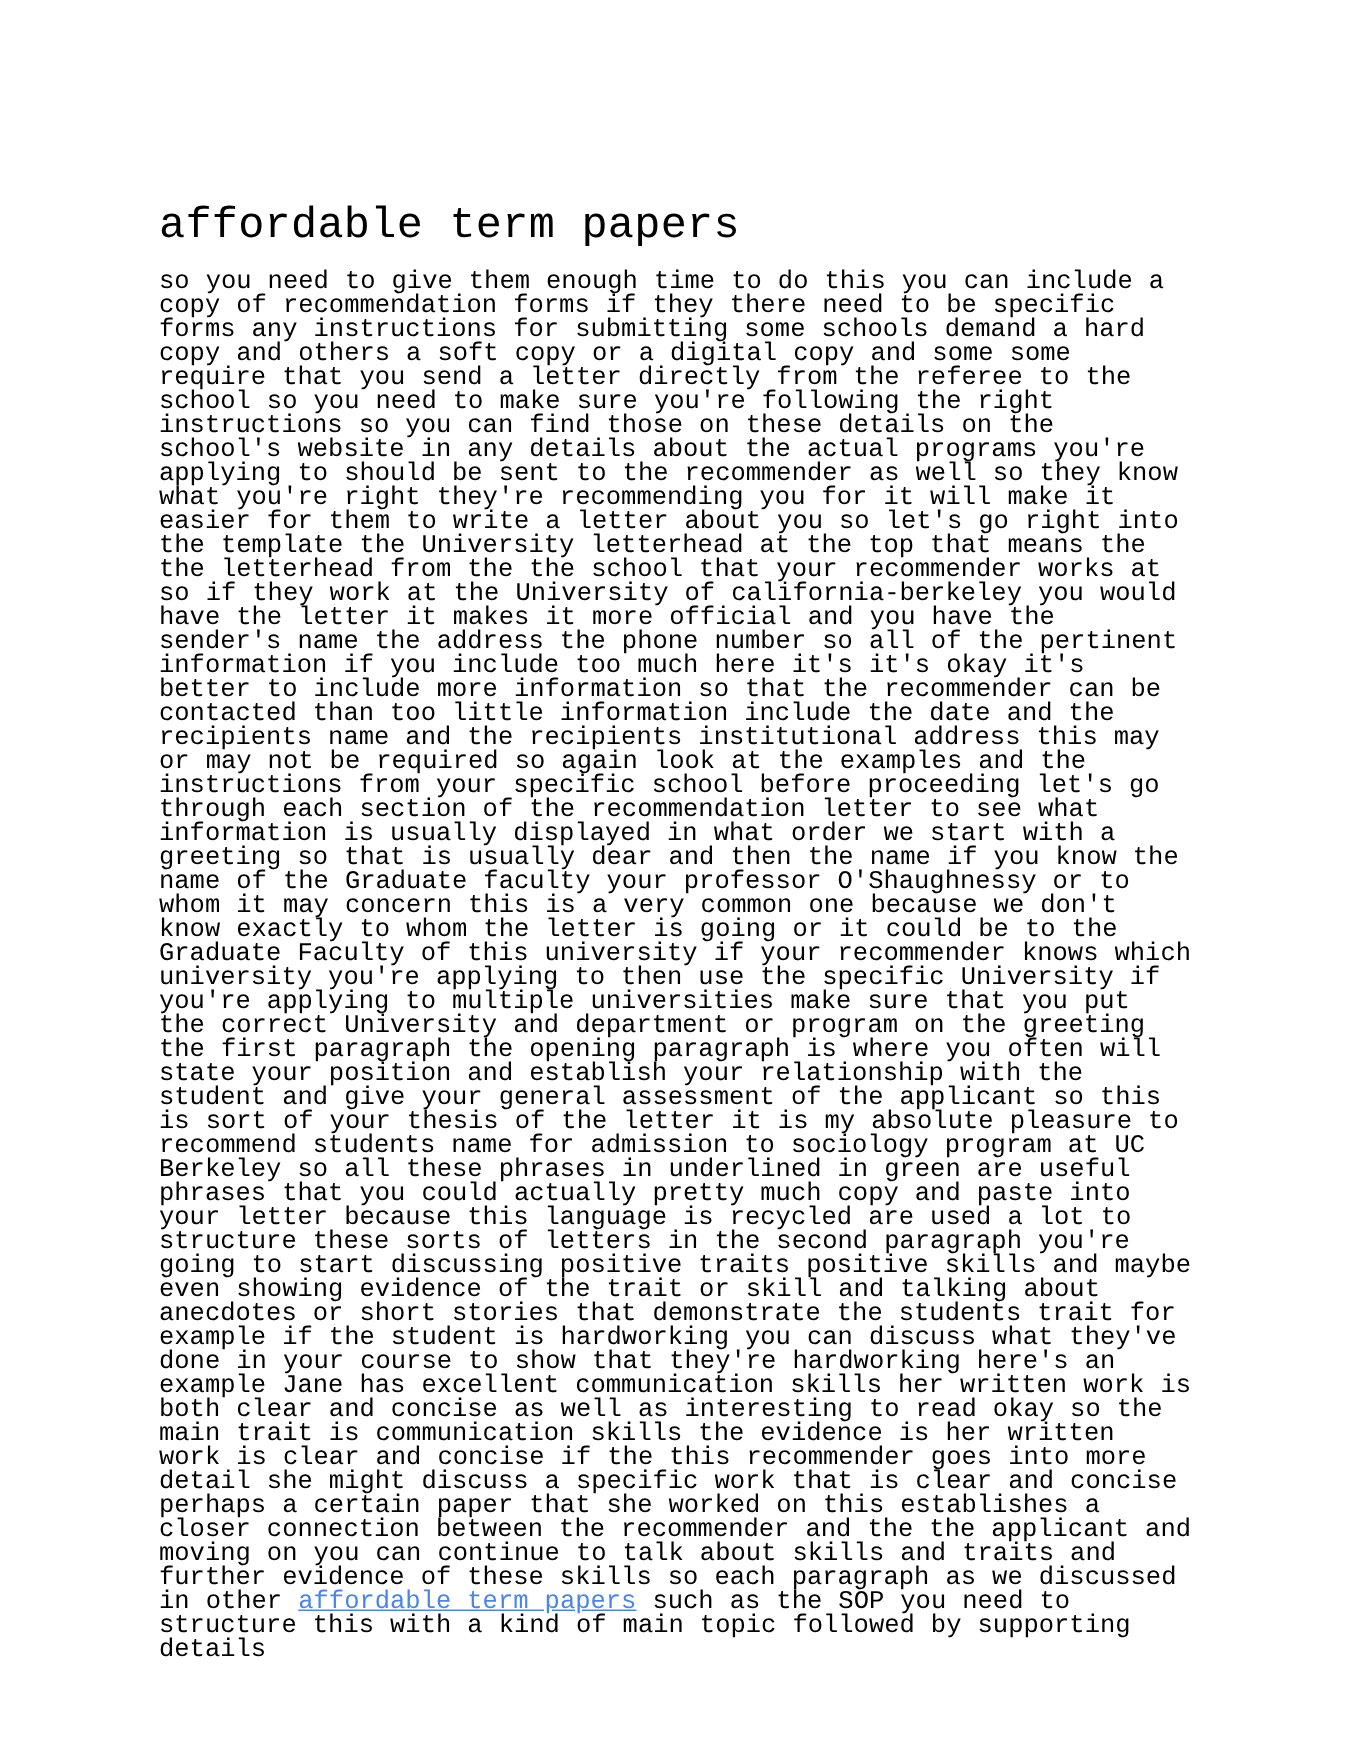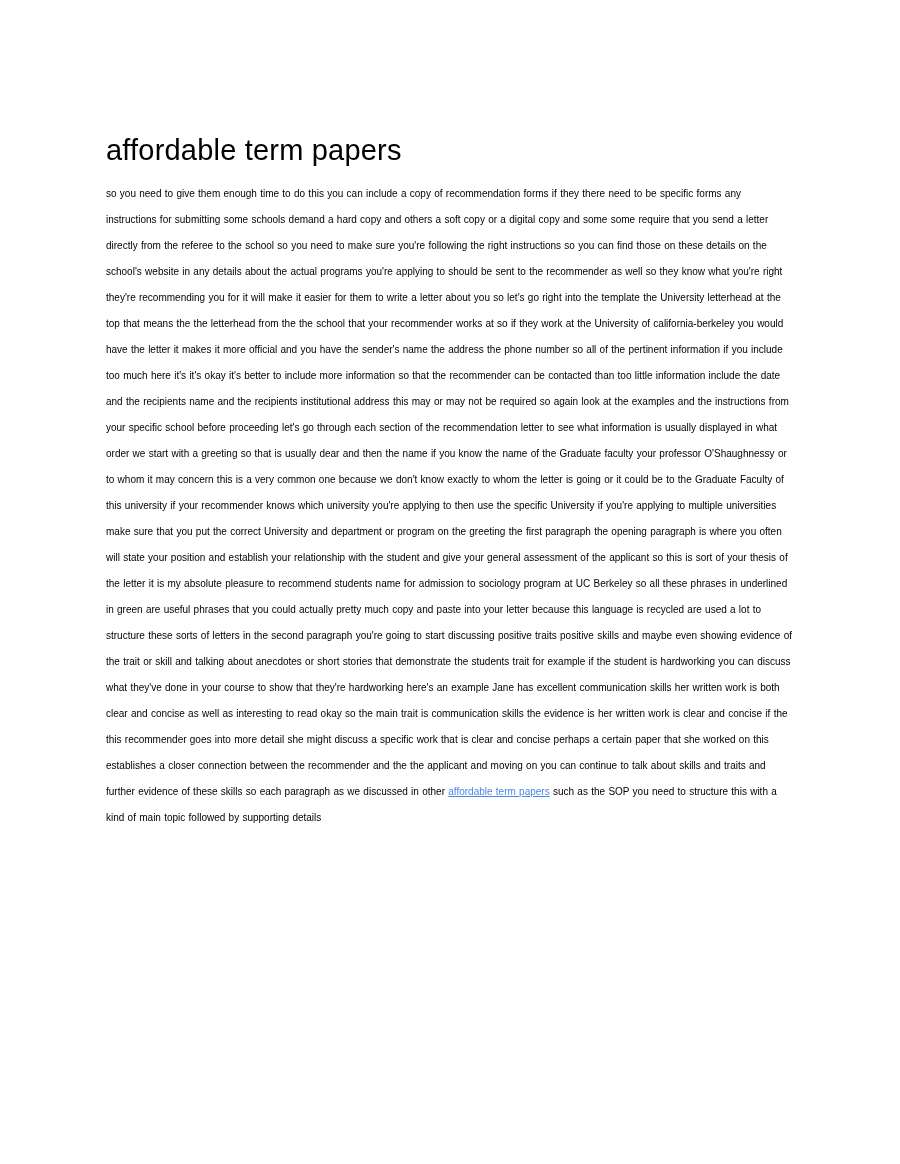--- a/index.html
+++ b/index.html
@@ -11,33 +11,34 @@
     width: 900px;
     height: 1164px;
     font-family: "Liberation Sans", sans-serif;
     color: #000000;
     overflow: hidden;
   }
   .page {
     box-sizing: border-box;
     width: 760px;
     padding: 134px 105px 0 106px;
+    font-family: Liberation Mono, monospace;
   }
   .page-title {
     font-size: 29px;
     line-height: 33px;
     font-weight: 400;
     letter-spacing: 0.2px;
     color: #000000;
     margin: 0 0 14px 0;
   }
   .article-paragraph {
     width: 688px;
-    font-size: 10px;
-    line-height: 26px;
+    font-size: 17px;
+    line-height: 16px;
     color: #000000;
     margin: 0;
     word-spacing: 0.5px;
   }
   .inline-link {
     color: #4a86e8;
     text-decoration: underline;
     cursor: pointer;
   }
 </style>

